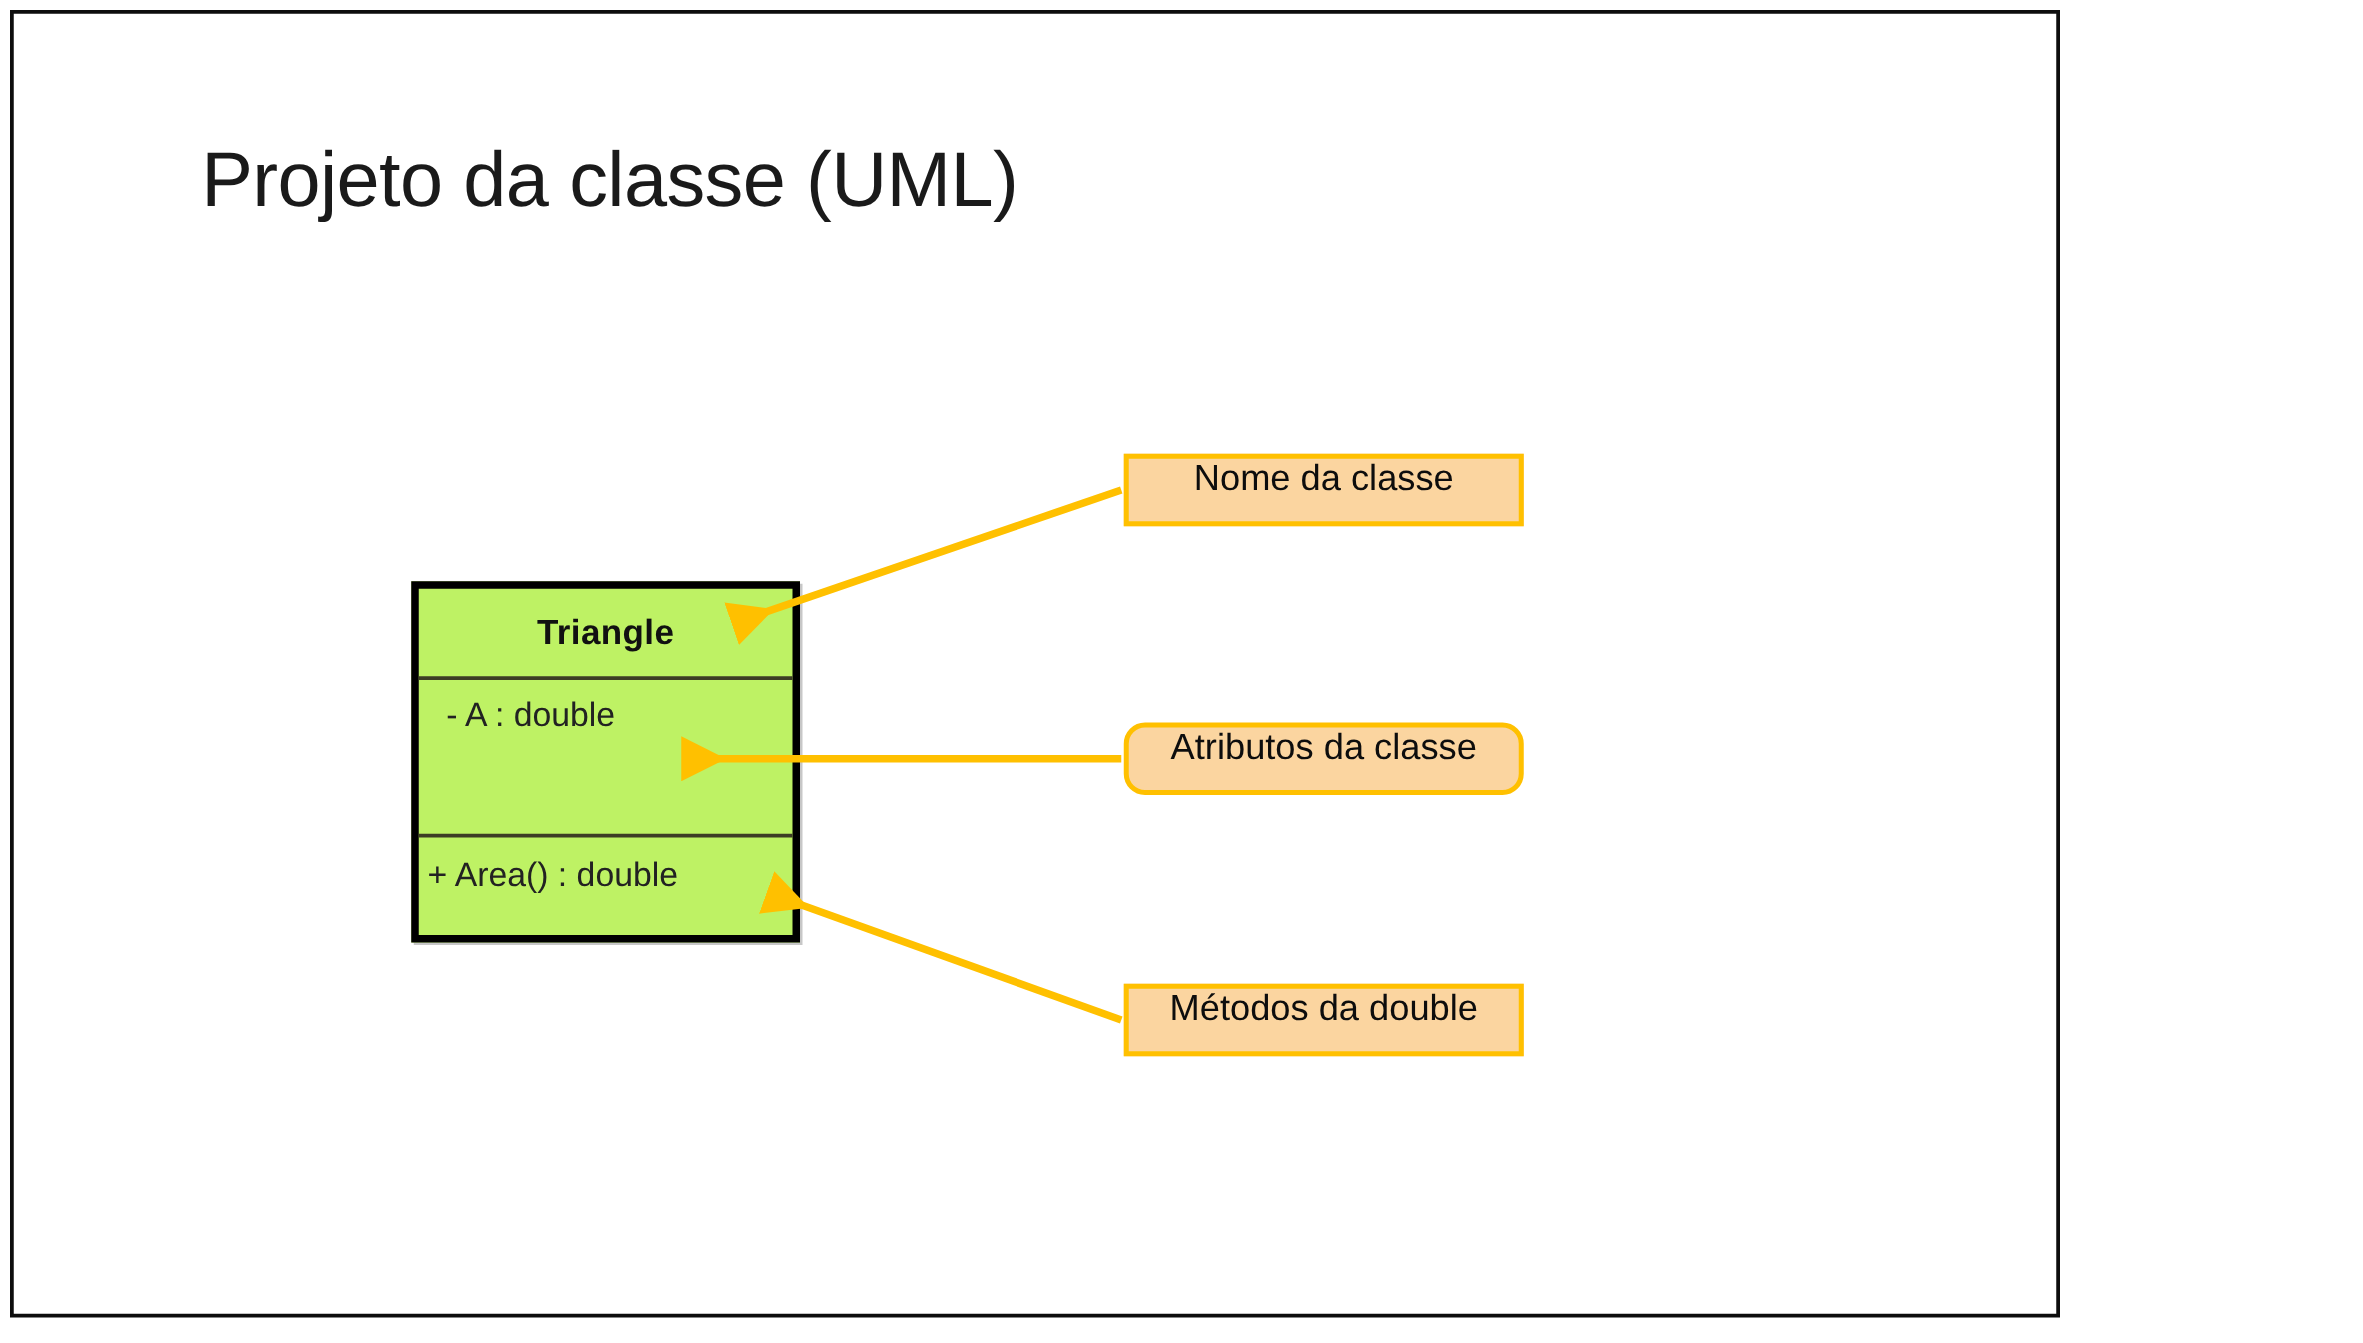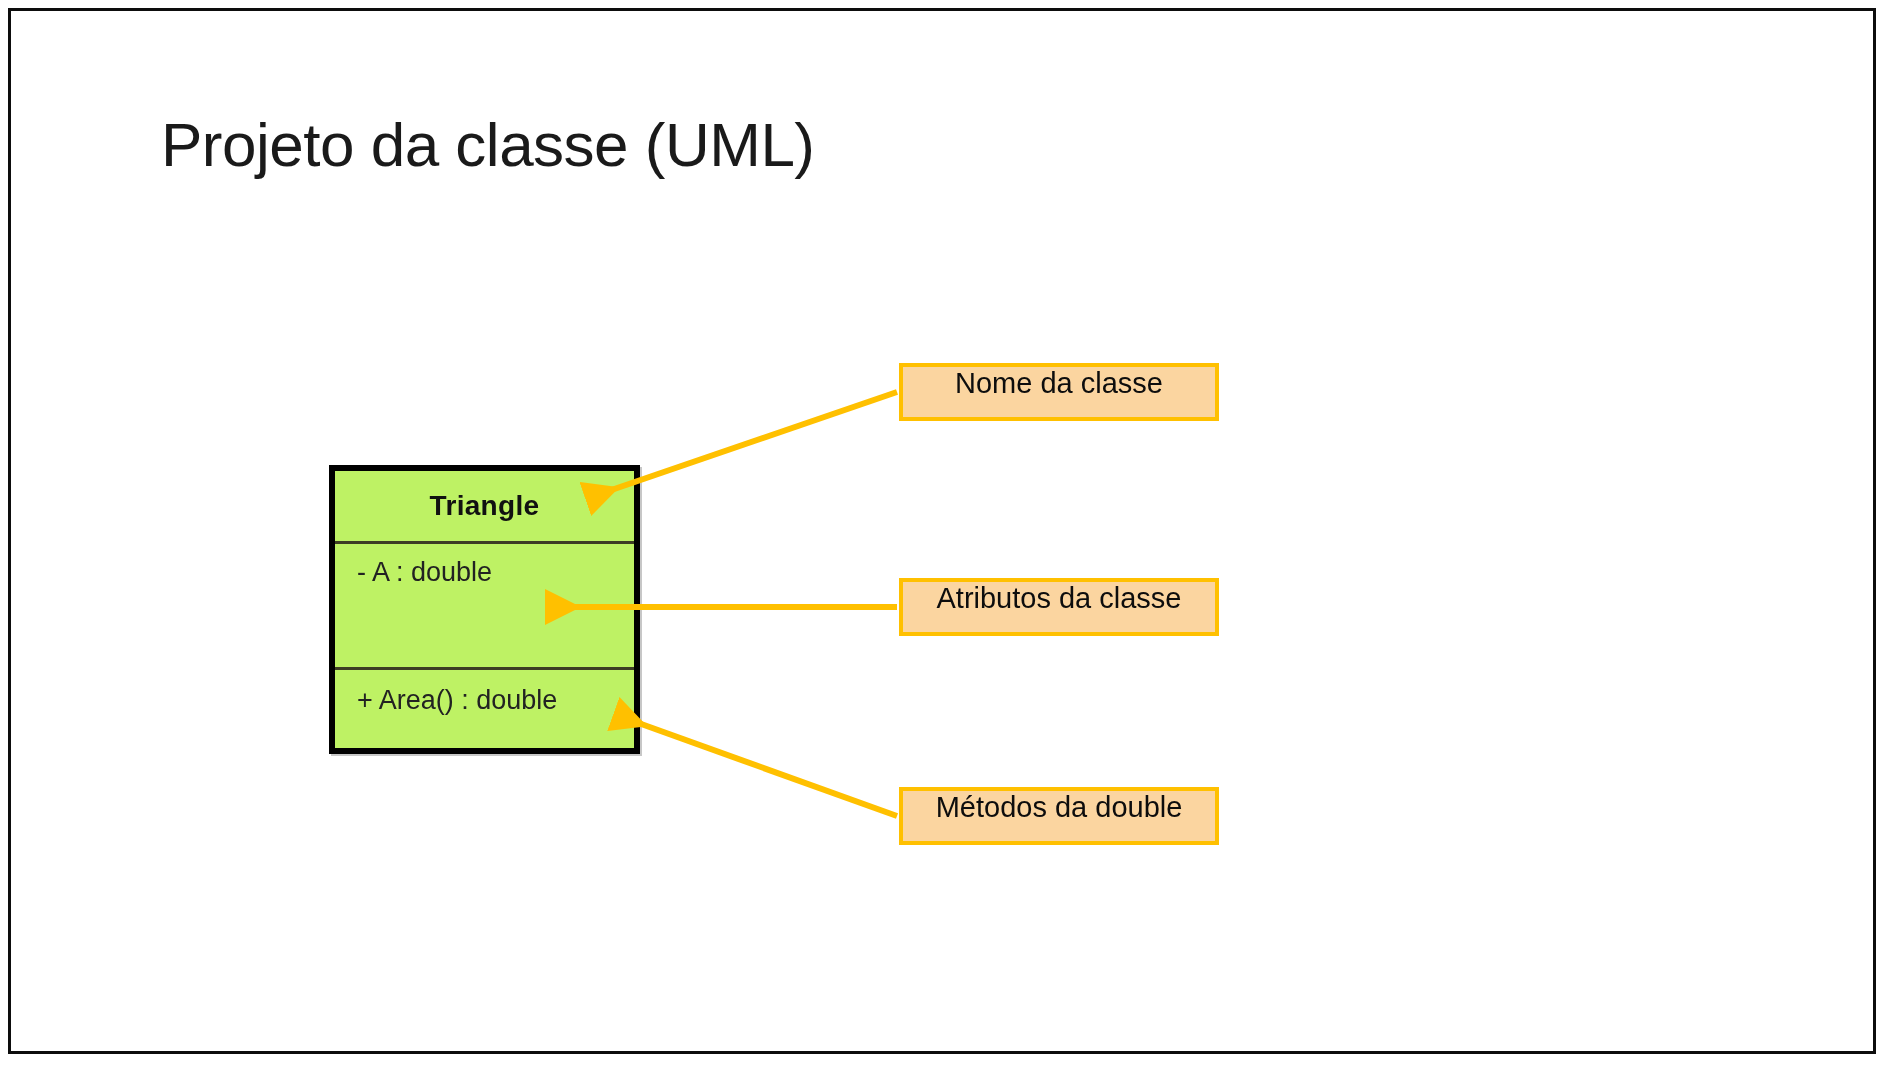--- a/index.html
+++ b/index.html
@@ -16,21 +16,21 @@
     width: 1890px;
     height: 1074px;
     background: #ffffff;
     overflow: hidden;
   }
   
   #slide-frame {
     position: absolute;
     left: 8px;
     top: 8px;
-    width: 1868px;
+    width: 1640px;
     height: 1046px;
     border: 3px solid #0d0d0d;
     box-sizing: border-box;
     background: #ffffff;
   }
   
   #slide-title {
     position: absolute;
     left: 150px;
     top: 98px;
@@ -70,21 +70,21 @@
     letter-spacing: 0.3px;
   }
   #uml-attr-section {
     height: 126px;
     border-bottom: 3px solid #3d3d24;
     box-sizing: border-box;
     padding: 8px 12px 0 22px;
   }
   #uml-method-section {
     box-sizing: border-box;
-    padding: 10px 0 0 22px;
+    padding: 10px 0 0 7px;
   }
   .uml-member {
     font-family: "Liberation Sans", sans-serif;
     font-size: 27px;
     font-weight: 400;
     color: #222222;
     line-height: 40px;
     white-space: nowrap;
   }
 
@@ -101,21 +101,21 @@
     justify-content: center;
   }
   .callout-label {
     font-family: "Liberation Sans", sans-serif;
     font-size: 29px;
     font-weight: 400;
     color: #0d0d0d;
     white-space: nowrap;
   }
   #callout-nome    { left: 888px; top: 352px; }
-  #callout-atrib   { left: 888px; top: 567px; }
+  #callout-atrib   { left: 888px; top: 567px; border-radius: 17px; }
   #callout-metodos { left: 888px; top: 776px; }
 
   
   #connectors {
     position: absolute;
     left: 0;
     top: 0;
     width: 1890px;
     height: 1074px;
     pointer-events: none;

